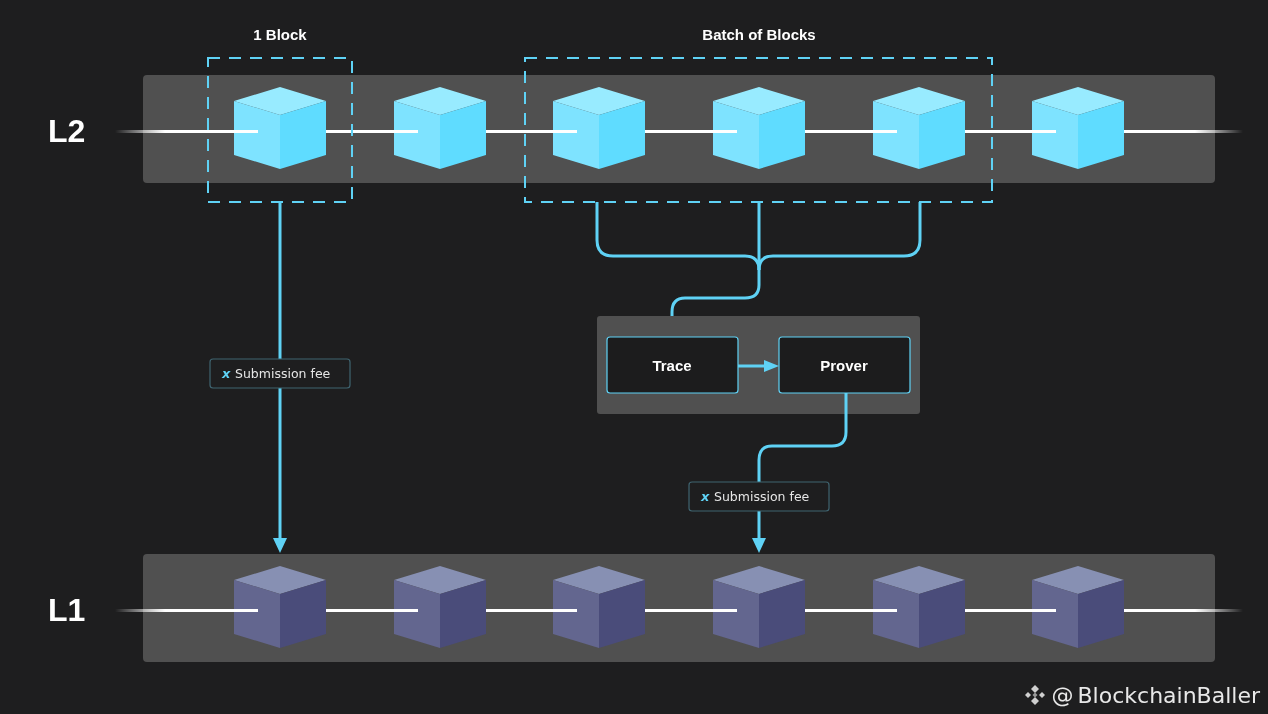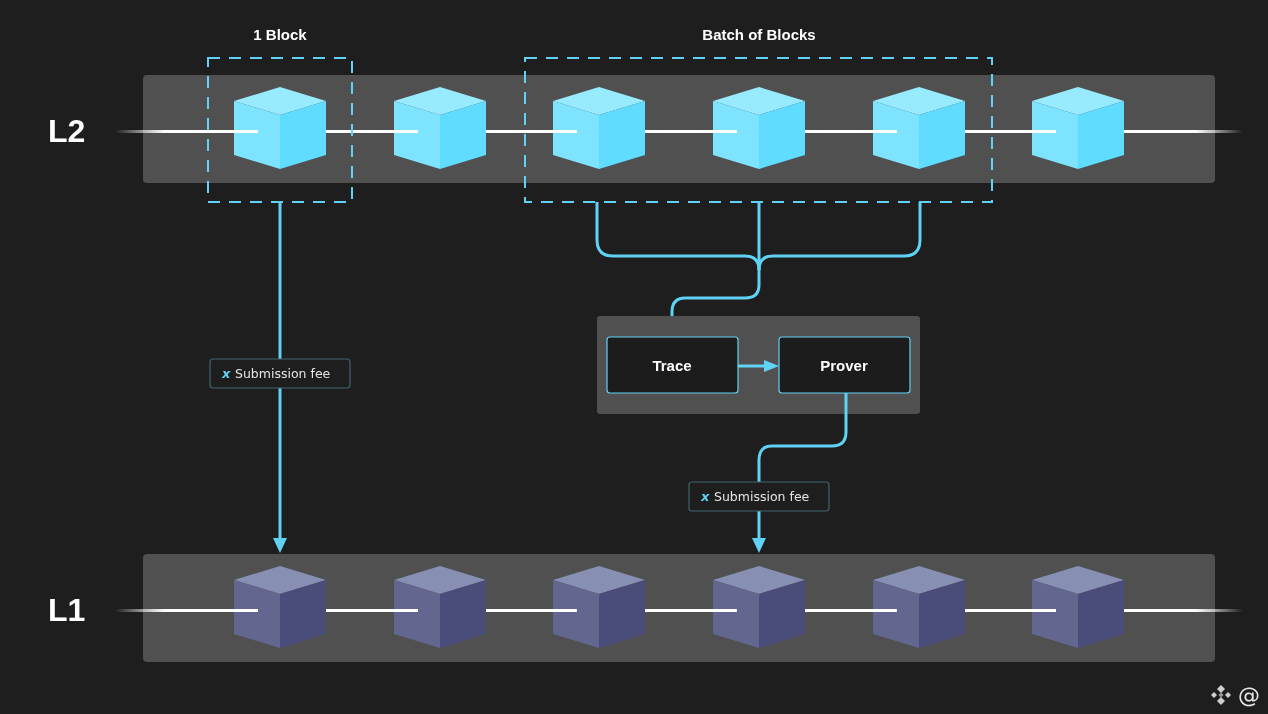--- a/index.html
+++ b/index.html
@@ -177,13 +177,14 @@
   <svg class="wm-icon" viewBox="0 0 26 26">
     <g fill="#cfcfcf">
       <polygon points="13,3 17,7 13,11 9,7"></polygon>
       <polygon points="13,15 17,19 13,23 9,19"></polygon>
       <polygon points="6,10 9,13 6,16 3,13"></polygon>
       <polygon points="20,10 23,13 20,16 17,13"></polygon>
       <polygon points="13,10.5 15.5,13 13,15.5 10.5,13" fill="#9a9a9a"></polygon>
     </g>
   </svg>
   <span>@</span>
+  <span>BlockchainBaller</span>
 </div>
 
 </body></html>

